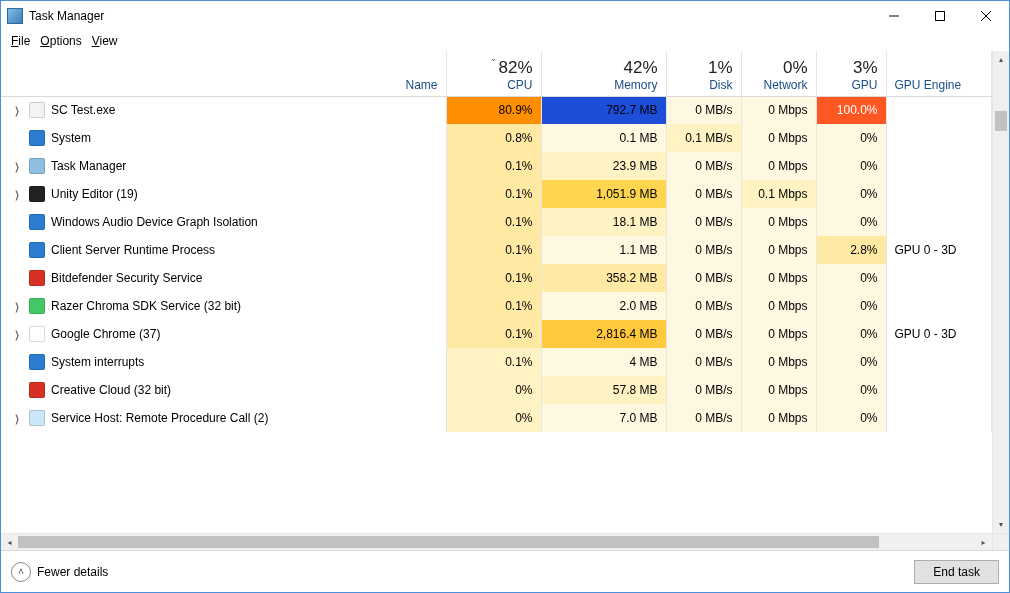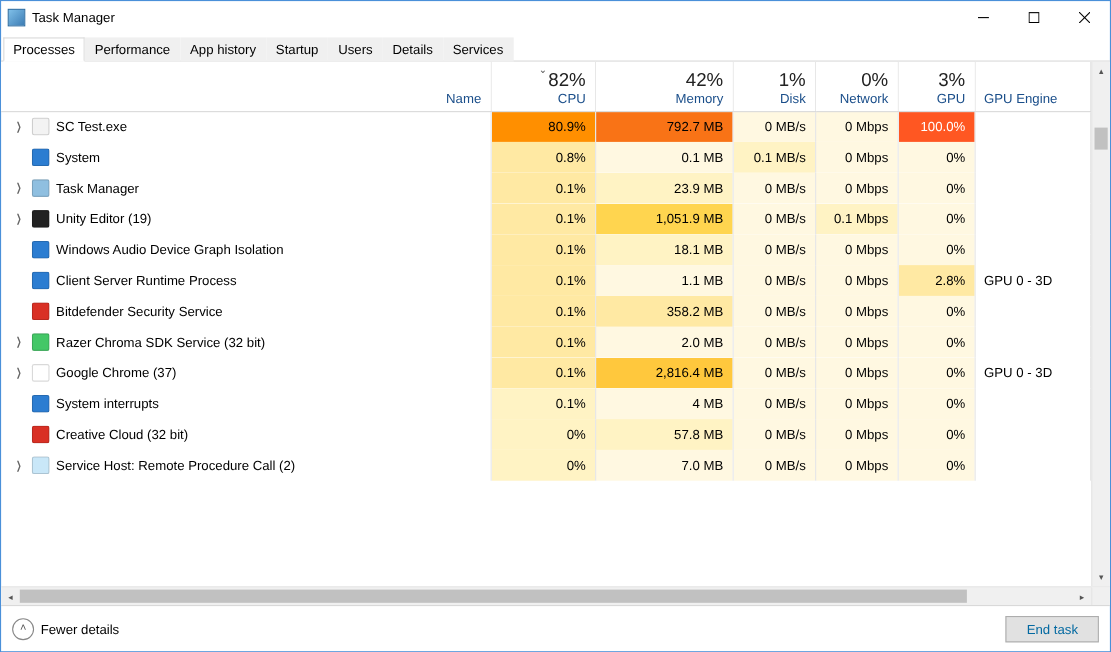--- a/index.html
+++ b/index.html
@@ -168,21 +168,21 @@
   .expander.empty { visibility: hidden; }
   .proc-icon {
     width: 16px; height: 16px;
     flex-shrink: 0;
     border-radius: 2px;
   }
   
   .h0 { background: #fff8e1; }
   .h1 { background: #fff3c4; }
   .h2 { background: #ffe9a3; }
-  .h3 { background: #f97316; }
+  .h3 { background: #1d4ed8; }
   .h4 { background: #ffd54f; }
   .h5 { background: #ffc83d; }
   .h7 { background: #ff8f00; }
   .h9 { background: #ff5722; color:#fff }
   
   .vscroll {
     width: 17px;
     background: #f0f0f0;
     border-left: 1px solid #e5e5e5;
     position: relative;
@@ -233,21 +233,21 @@
     width: 20px; height: 20px;
     border: 1px solid #888;
     border-radius: 50%;
     display: flex; align-items:center; justify-content:center;
     font-size: 10px; color:#555;
   }
   .end-task {
     padding: 4px 18px;
     border: 1px solid #adadad;
     background: #e1e1e1;
-    color: #0369a1;
+    color: #000000;
     cursor: default;
   }
   th.gpu-engine-col { text-align:left; vertical-align:bottom; color:#1a4e8a; padding-bottom:4px; }
 </style>
 </head>
 <body>
 
 <div class="window">
 
   <div class="titlebar">
@@ -264,30 +264,26 @@
         </svg>
     </div>
     <div class="win-btn close">
       <svg viewBox="0 0 10 10">
           <line x1="0" y1="0" x2="10" y2="10" stroke="currentColor" stroke-width="1"></line>
           <line x1="10" y1="0" x2="0" y2="10" stroke="currentColor" stroke-width="1"></line>
         </svg>
     </div>
   </div>
 
-
-  <div class="tabs" id="tabs">
-      <div class="tab active">Processes</div>
-      <div class="tab">Performance</div>
-      <div class="tab">App history</div>
-      <div class="tab">Startup</div>
-      <div class="tab">Users</div>
-      <div class="tab">Details</div>
-      <div class="tab">Services</div>
-    </div>
+  <div class="menubar">
+    <div class="menu-item"><span class="ul">F</span><span>ile</span></div>
+    <div class="menu-item"><span class="ul">O</span><span>ptions</span></div>
+    <div class="menu-item"><span class="ul">V</span><span>iew</span></div>
+  </div>
+
 
   <div class="body">
     <div class="table-wrap">
       <div class="table-inner">
         <table>
           <colgroup>
             <col style="width:445px">
             <col style="width:95px">
             <col style="width:125px">
             <col style="width:75px">

